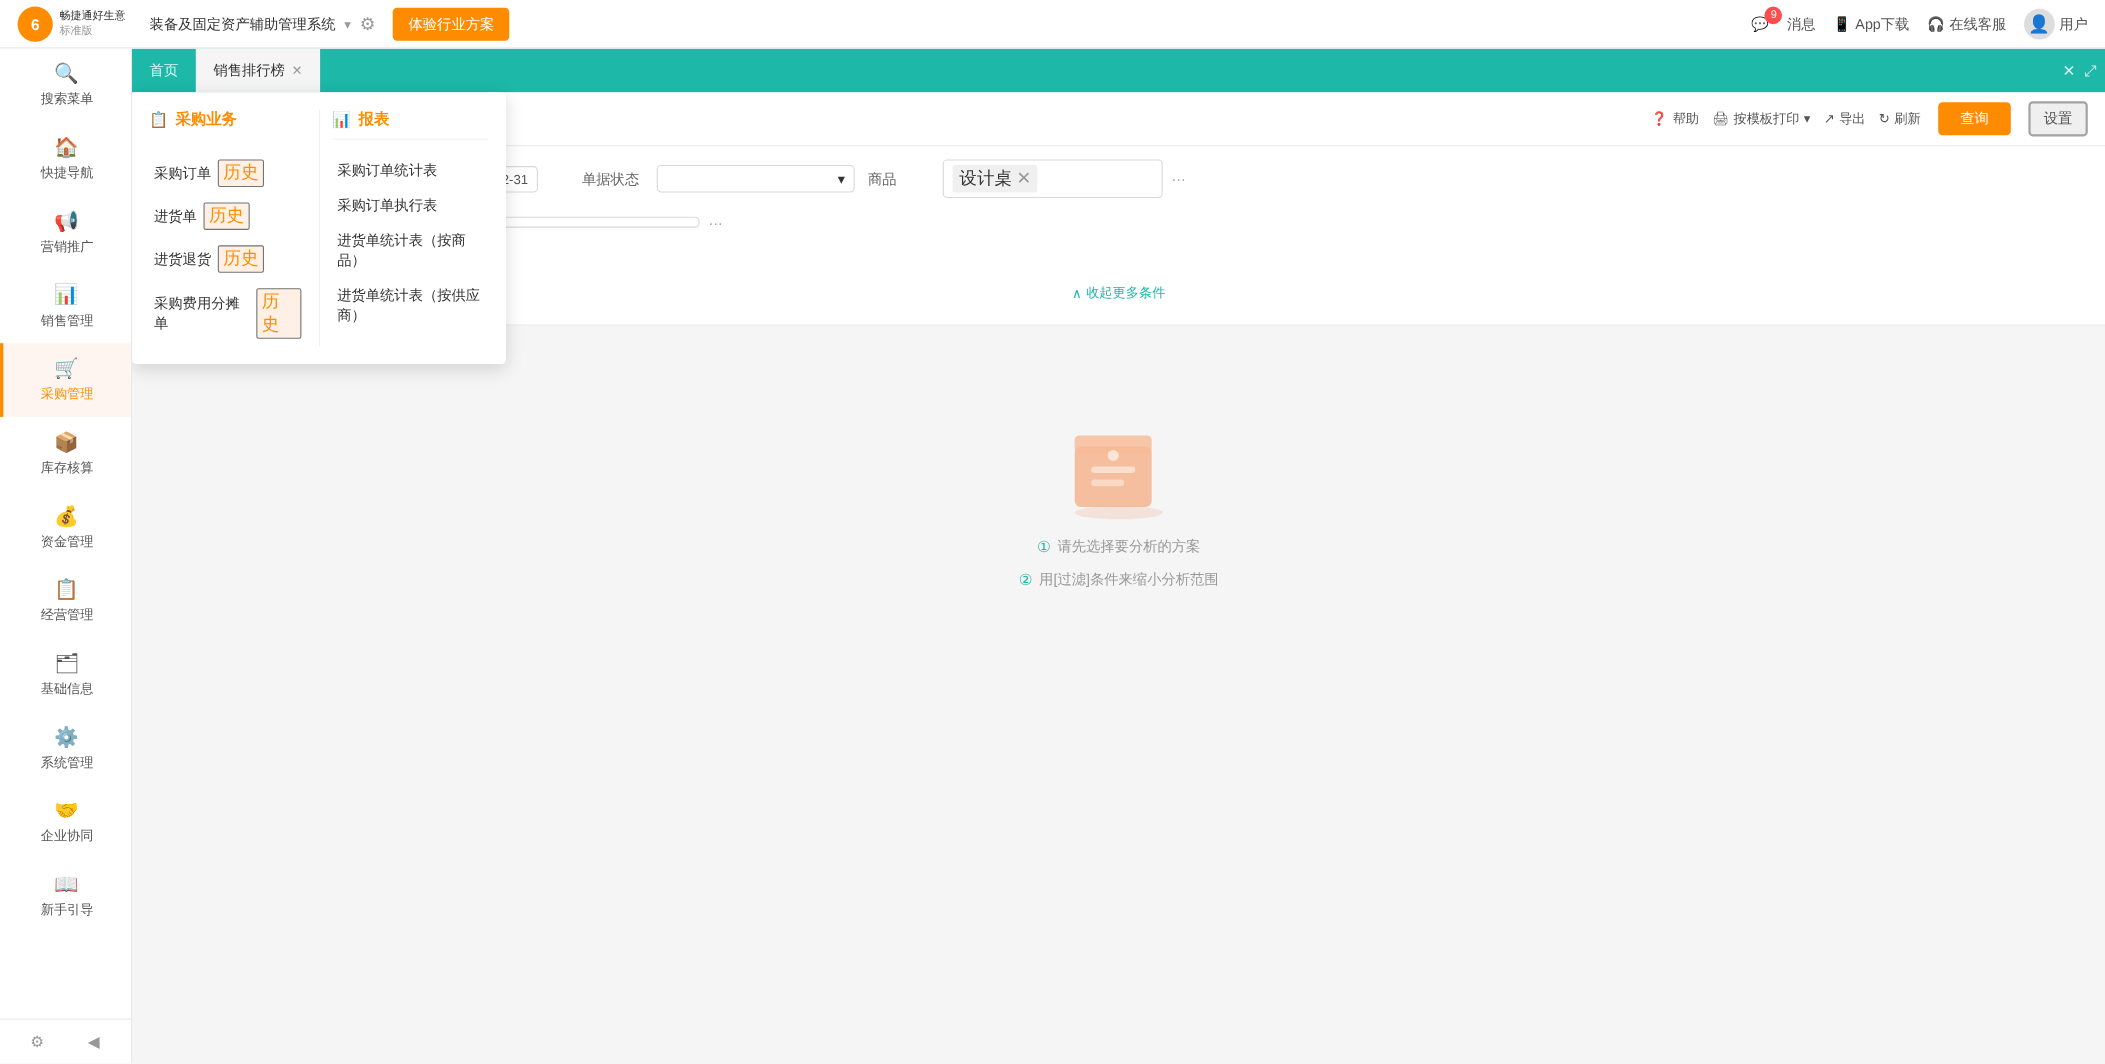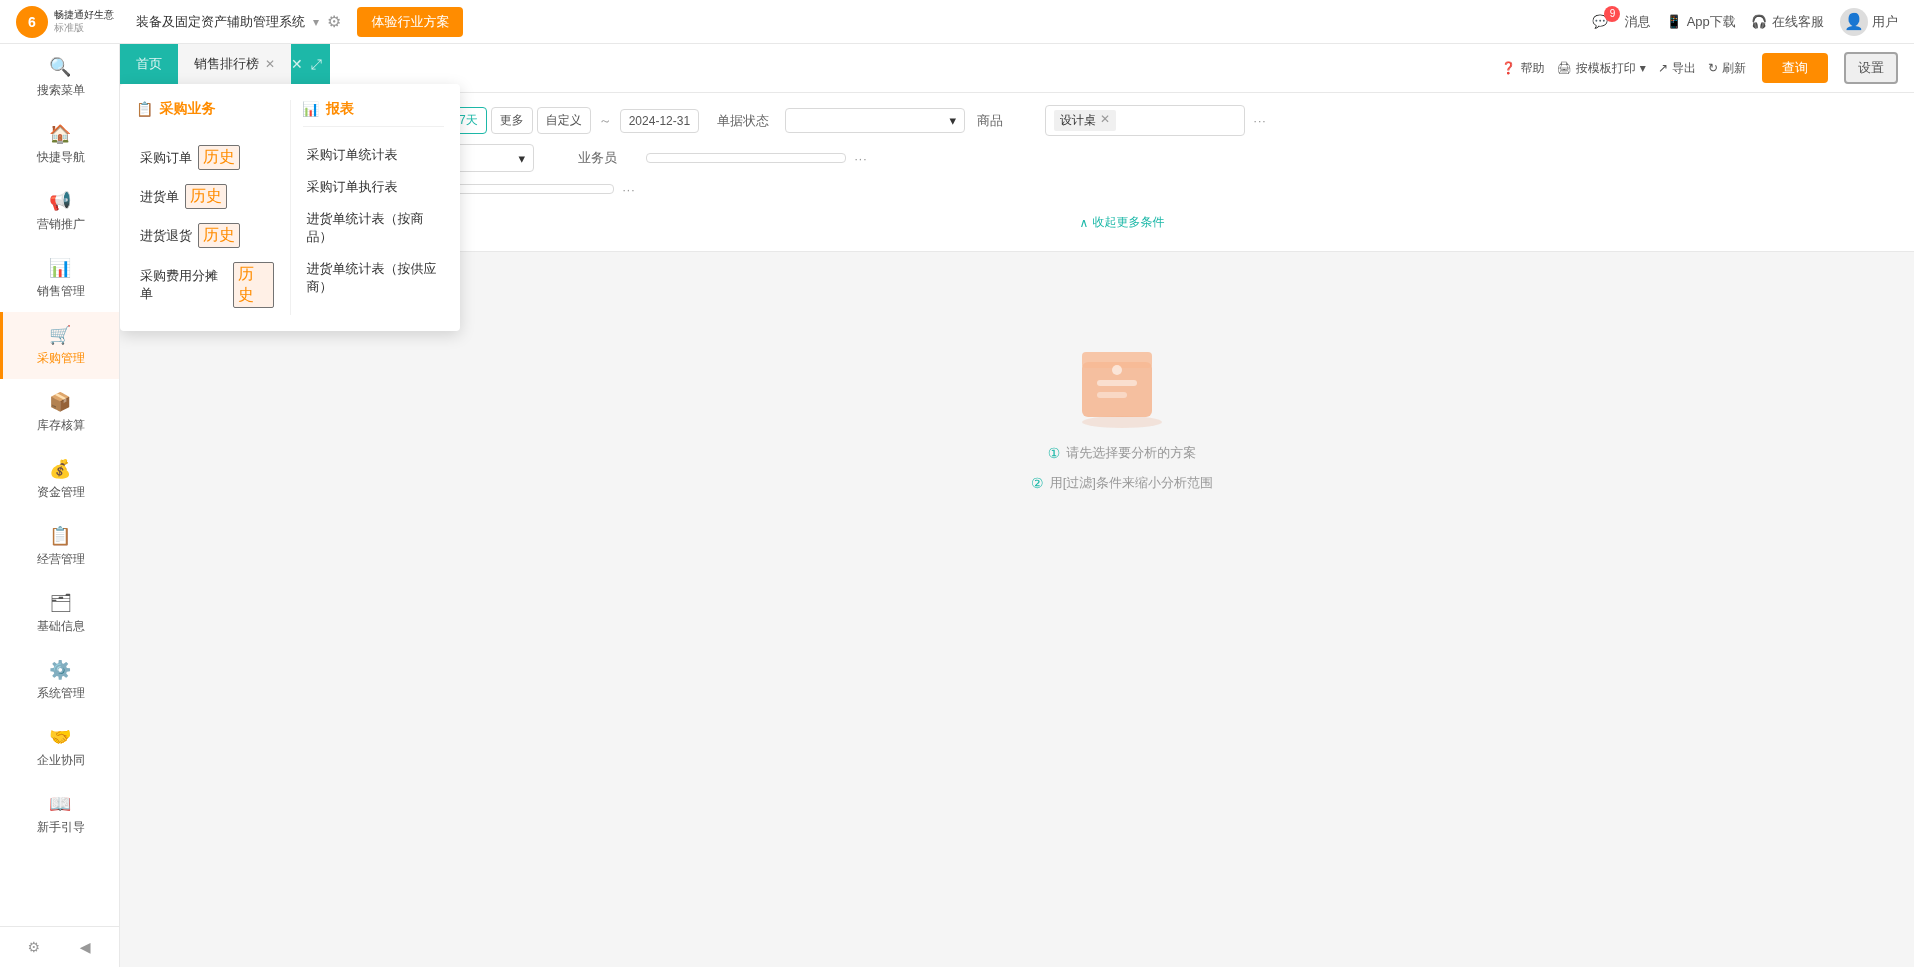--- a/index.html
+++ b/index.html
@@ -118,21 +118,21 @@
     .sidebar-footer-btn {
       flex: 1;
       display: flex; align-items: center; justify-content: center;
       color: #999; cursor: pointer; font-size: 14px;
     }
 
     
     .content-area {
       flex: 1;
       display: flex;
-      flex-direction: row;
+      flex-direction: column;
       overflow: hidden;
     }
 
     
     .tab-bar {
       height: 40px;
       background: #1db8a8;
       display: flex;
       align-items: center;
       padding: 0;
@@ -198,21 +198,21 @@
       font-size: 13px;
       color: #333;
       min-width: 200px;
       display: flex; align-items: center; gap: 6px;
     }
     .filter-tag {
       display: inline-flex; gap: 4px;
       background: #f0f0f0;
       border-radius: 2px;
       padding: 2px 6px;
-      font-size: 12px;
+      font-size: 16px;
     }
     .filter-tag .remove { color: #999; cursor: pointer; }
     .date-filter {
       display: flex; align-items: center; gap: 4px;
     }
     .date-btn {
       padding: 4px 8px;
       border: 1px solid #d9d9d9;
       border-radius: 4px;
       cursor: pointer;
@@ -511,21 +511,21 @@
           <div class="date-filter">
             <div class="date-btn">今天</div>
             <div class="date-btn">昨天</div>
             <div class="date-btn active">近7天</div>
             <div class="date-btn">更多</div>
             <div class="date-btn">自定义</div>
             <span style="color:#999; margin:0 4px;">～</span>
             <div class="date-btn">2024-12-31</div>
           </div>
 
-          <div style="display:flex; align-items:center; gap:8px; margin-left:6px;">
+          <div style="display:flex; align-items:center; gap:8px; margin-left:28px;">
             <span class="filter-label">单据状态</span>
             <div class="filter-input" style="min-width:180px;">
               <span style="color:#ccc; flex:1;"></span>
               <span>▾</span>
             </div>
           </div>
 
           <div style="display:flex; align-items:center; gap:8px; margin-left:0;">
             <span class="filter-label">商品</span>
             <div class="filter-input" style="min-width:200px;">

